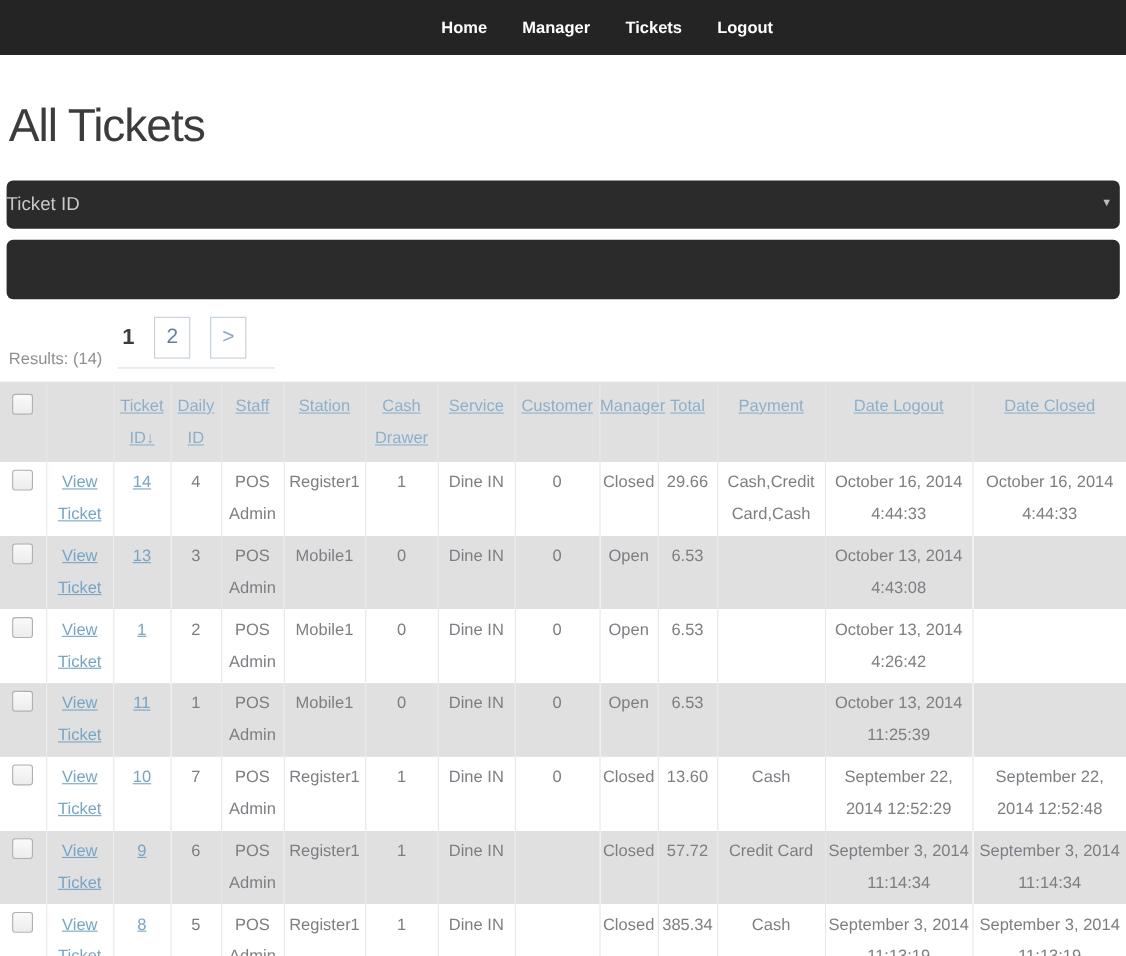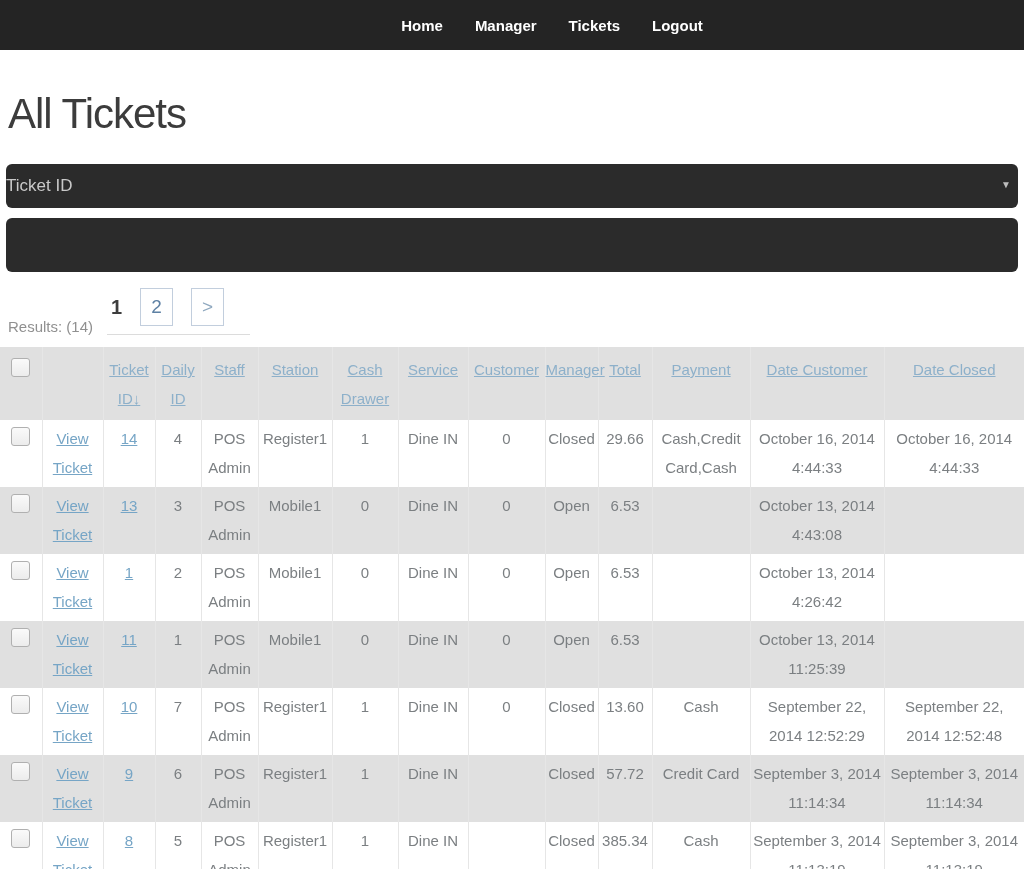--- a/index.html
+++ b/index.html
@@ -112,21 +112,21 @@
       <th><span class="hlink">Ticket ID↓</span></th>
       <th><span class="hlink">Daily ID</span></th>
       <th><span class="hlink">Staff</span></th>
       <th><span class="hlink">Station</span></th>
       <th><span class="hlink">Cash Drawer</span></th>
       <th><span class="hlink">Service</span></th>
       <th><span class="hlink">Customer</span></th>
       <th><span class="hlink">Manager</span></th>
       <th><span class="hlink">Total</span></th>
       <th><span class="hlink">Payment</span></th>
-      <th><span class="hlink">Date Customer</span></th>
+      <th><span class="hlink">Date Logout</span></th>
       <th><span class="hlink">Date Closed</span></th>
     </tr>
   </thead>
   <tbody id="rows-body">
       <tr>
     <td>
       <input type="checkbox" class="cb" style="">
     </td>
     <td><a class="rlink">View Ticket</a></td>
     <td><a class="rlink">14</a></td>

